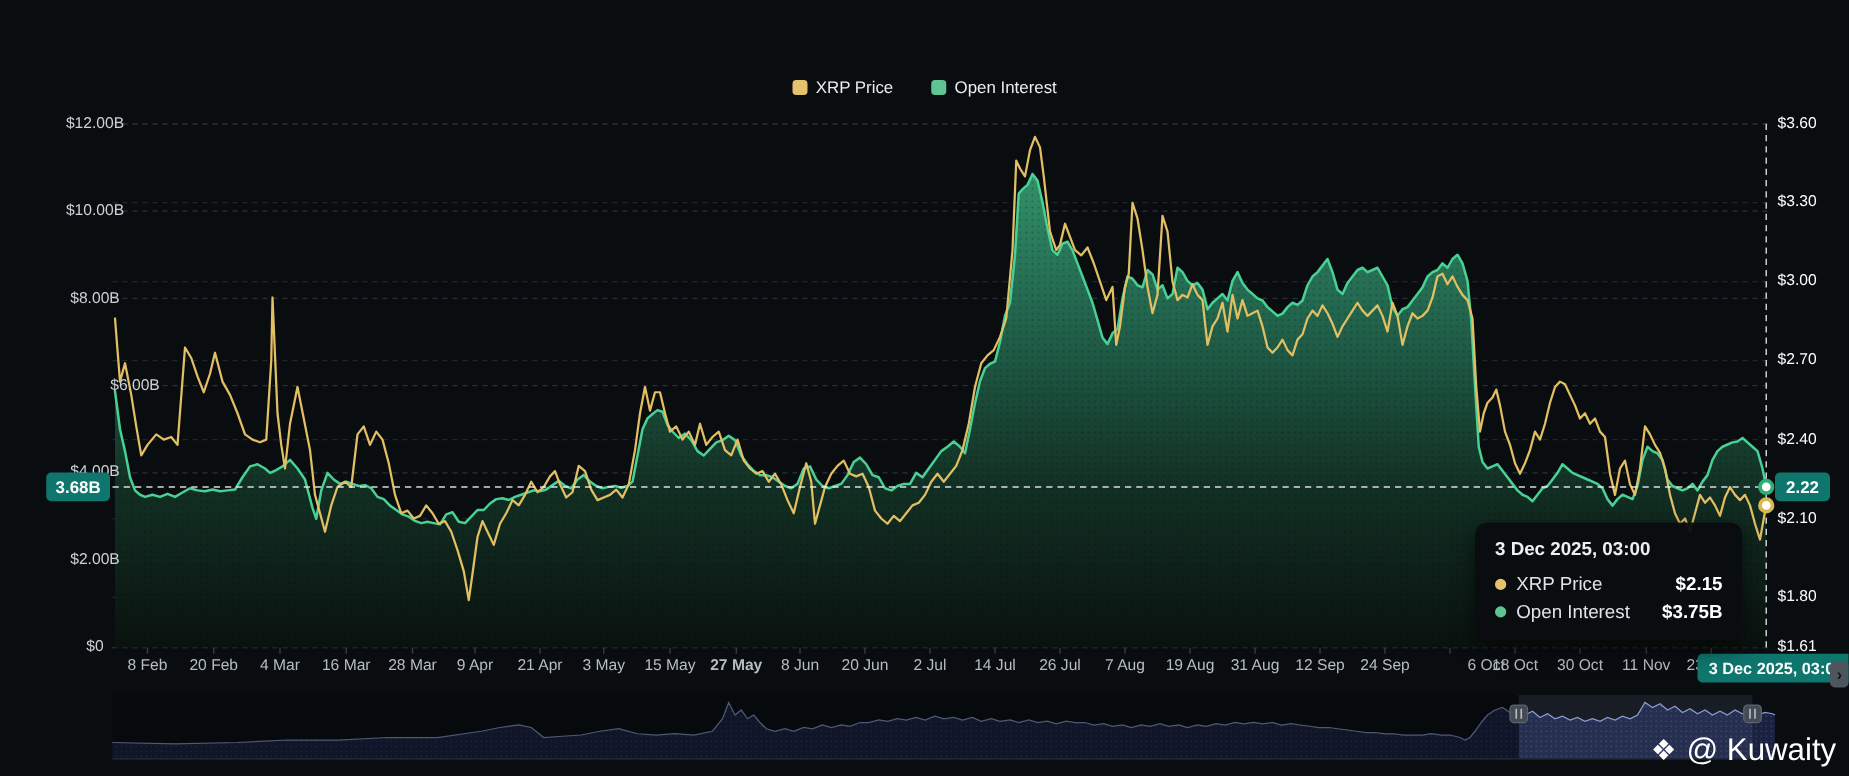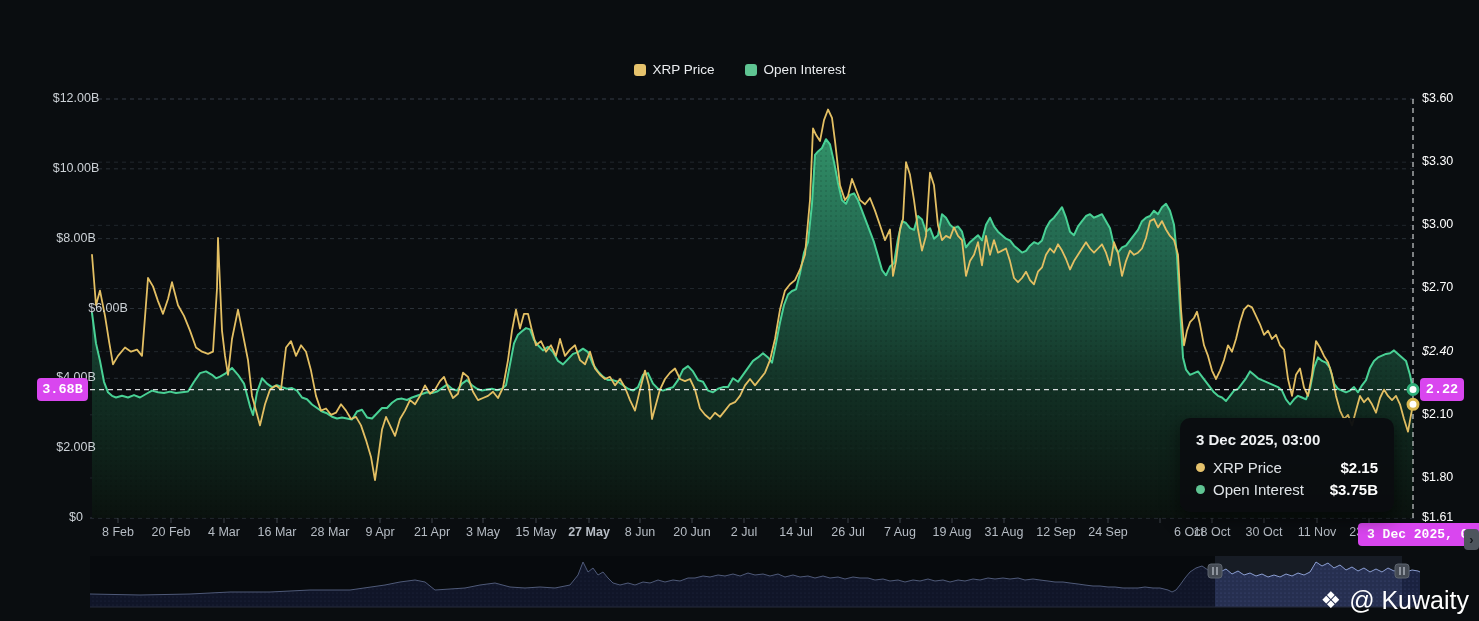--- a/index.html
+++ b/index.html
@@ -8,22 +8,22 @@
   .title{position:absolute;left:16px;top:10px;font-size:21px;font-weight:700;color:#f5f6f7;letter-spacing:.2px;}
   .legend{position:absolute;top:62px;left:0;width:100%;display:flex;justify-content:center;gap:30px;
           font-size:13.5px;color:#eaecef;}
   .legend .li{display:flex;align-items:center;cursor:pointer;}
   .legend .sw{width:12px;height:12px;border-radius:3px;margin-right:7px;display:inline-block;}
   #chart-svg{position:absolute;left:0;top:0;}
   #labels{position:absolute;left:0;top:0;width:100%;height:100%;pointer-events:none;}
   .ytick-left{position:absolute;left:0;width:86px;text-align:center;font-size:12.5px;color:#ccd1d6;margin-left:33px;}
   .ytick-right{position:absolute;left:1422px;font-size:12.5px;color:#ffffff;}
   .xtick{position:absolute;width:64px;text-align:center;font-size:12.5px;color:#b6bcc4;top:525px;}
-  .badge{position:absolute;background:#d946ef;color:#fff;font-weight:700;font-size:13.5px;
-         border-radius:4px;display:flex;align-items:center;justify-content:center;z-index:6;font-family:Liberation Mono, monospace;}
+  .badge{position:absolute;background:#0f766e;color:#fff;font-weight:700;font-size:13.5px;
+         border-radius:4px;display:flex;align-items:center;justify-content:center;z-index:6;}
   .badge-left{left:37px;top:378px;width:51px;height:23px;}
   .badge-right{left:1420px;top:378px;width:44px;height:23px;}
   .badge-date{left:1358px;top:523px;height:23px;padding:0 9px;font-size:13px;white-space:nowrap;}
   .navbtn{position:absolute;left:1464px;top:529px;width:15px;height:21px;background:#4e555d;
           border-radius:4px;color:#14171b;font-weight:700;font-size:13px;display:flex;
           align-items:center;justify-content:center;z-index:6;cursor:pointer;}
   .tooltip{position:absolute;left:1180px;top:418px;width:214px;box-sizing:border-box;
            background:rgba(10,13,16,0.96);border-radius:10px;padding:13px 16px 14px;
            box-shadow:0 6px 18px rgba(0,0,0,.55);z-index:8;}
   .tt-date{color:#eef0f2;font-weight:700;font-size:15px;margin-bottom:11px;}
@@ -136,21 +136,21 @@
       <div class="ytick-left" style="top: 160.833px;">$10.00B</div>
       <div class="ytick-left" style="top: 230.667px;">$8.00B</div>
       <div class="ytick-left" style="top: 300.5px; padding-left: 32px;">$6.00B</div>
       <div class="ytick-left" style="top: 370.333px;">$4.00B</div>
       <div class="ytick-left" style="top: 440.167px;">$2.00B</div>
       <div class="ytick-left" style="top: 510px;">$0</div>
       <div class="ytick-right" style="top: 91px;">$3.60</div>
       <div class="ytick-right" style="top: 154.166px;">$3.30</div>
       <div class="ytick-right" style="top: 217.332px;">$3.00</div>
       <div class="ytick-right" style="top: 280.497px;">$2.70</div>
-      <div class="ytick-right" style="top: 343.663px; font-style: italic;">$2.40</div>
+      <div class="ytick-right" style="top: 343.663px;">$2.40</div>
       <div class="ytick-right" style="top: 406.829px;">$2.10</div>
       <div class="ytick-right" style="top: 469.995px;">$1.80</div>
       <div class="ytick-right" style="top: 510px;">$1.61</div>
       <div class="xtick" style="left: 86px;">8 Feb</div>
       <div class="xtick" style="left: 139px;">20 Feb</div>
       <div class="xtick" style="left: 192px;">4 Mar</div>
       <div class="xtick" style="left: 245px;">16 Mar</div>
       <div class="xtick" style="left: 298px;">28 Mar</div>
       <div class="xtick" style="left: 348px;">9 Apr</div>
       <div class="xtick" style="left: 400px;">21 Apr</div>

